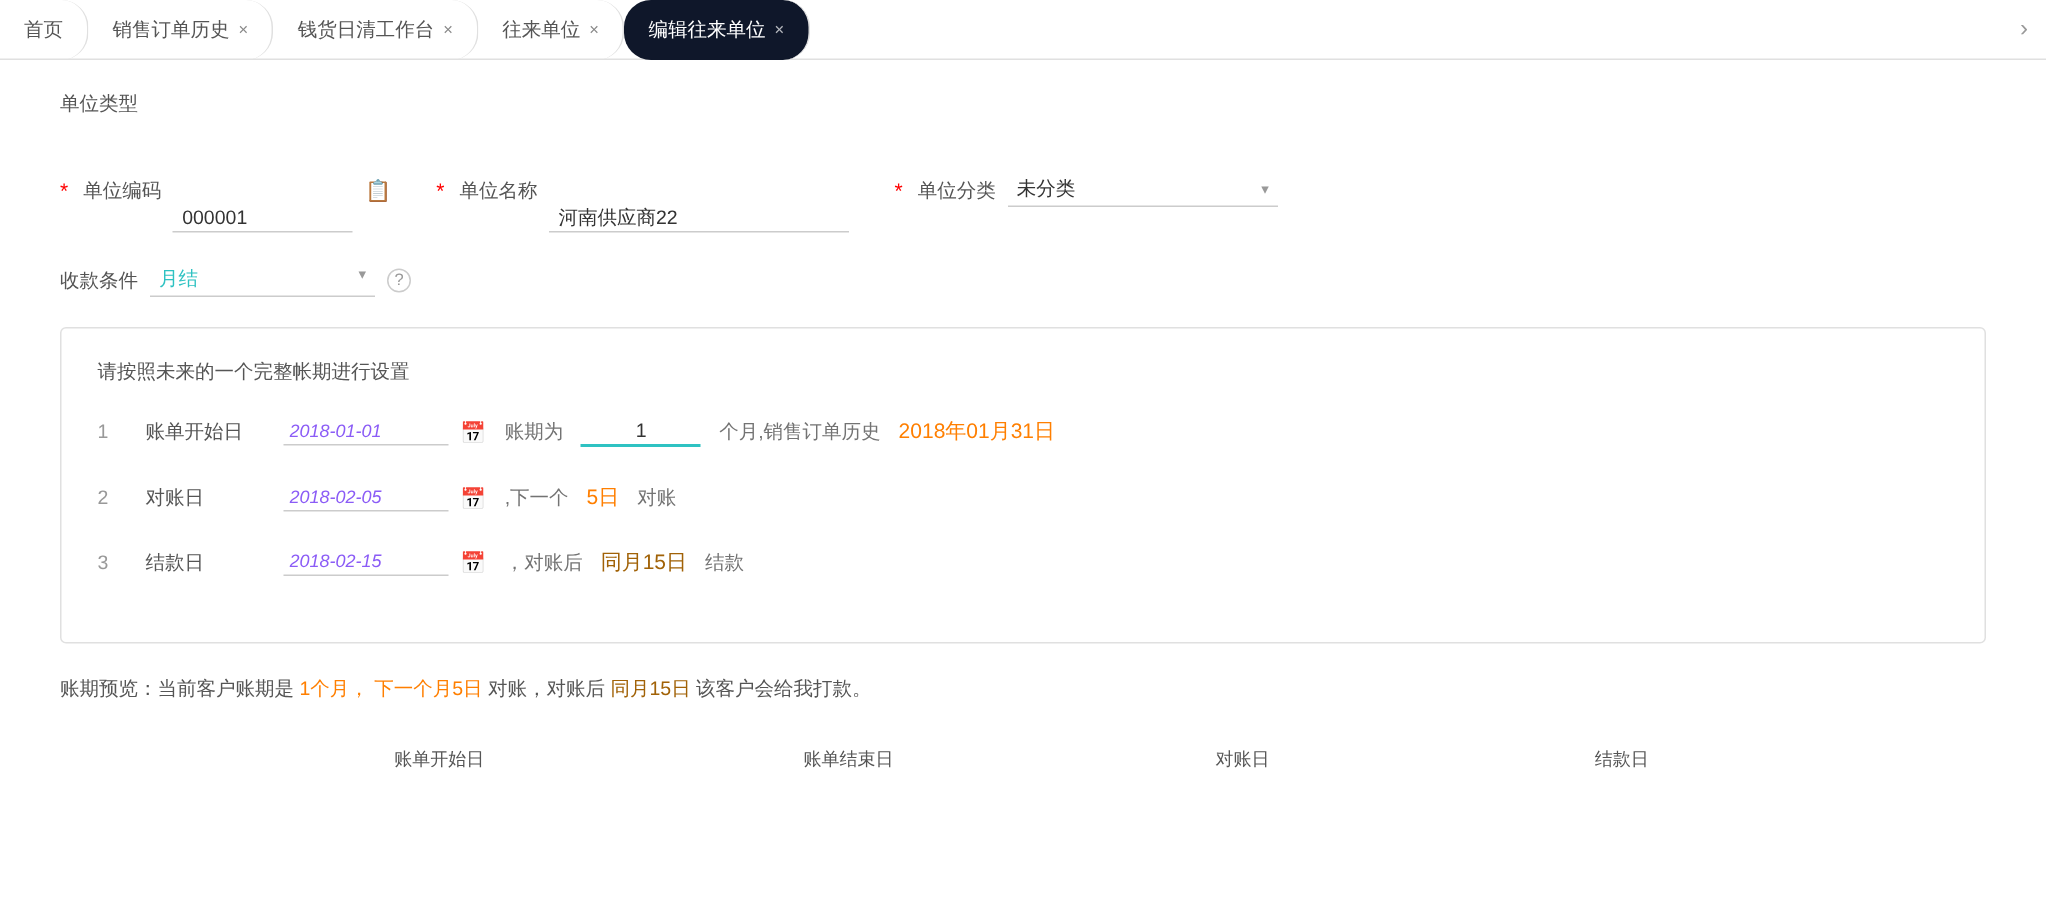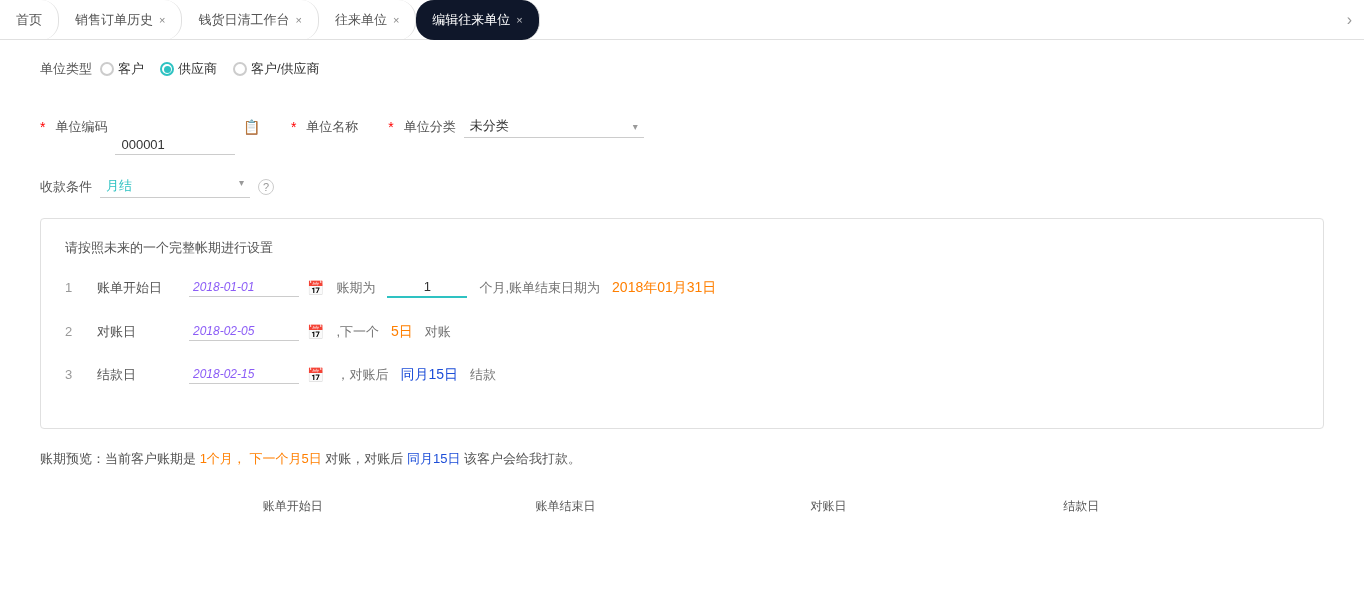--- a/index.html
+++ b/index.html
@@ -246,21 +246,21 @@
       width: 80px;
       text-align: center;
     }
 
     .highlight-orange {
       color: #ff7f00;
       font-weight: 500;
     }
 
     .highlight-teal {
-      color: #1d4ed8;
+      color: #a16207;
       font-weight: 500;
     }
 
     
     .preview-text {
       font-size: 13px;
       color: #555;
       margin-bottom: 24px;
       line-height: 1.6;
     }
@@ -328,47 +328,34 @@
     <span class="close-icon">×</span>
   </div>
   <div class="tab-bar-arrow">›</div>
 </div>
 
 <div class="main-content">
 
   <div class="form-row">
     <div class="form-field">
       <span class="form-label">单位类型</span>
-      <div class="radio-group">
-        <label class="radio-option">
-          <div class="radio-circle"></div>
-          <span>客户</span>
-        </label>
-        <label class="radio-option">
-          <div class="radio-circle checked"></div>
-          <span>供应商</span>
-        </label>
-        <label class="radio-option">
-          <div class="radio-circle"></div>
-          <span>客户/供应商</span>
-        </label>
-      </div>
     </div>
   </div>
 
   <div class="form-row">
     <div class="form-field">
       <span class="required-star">*</span>
       <span class="form-label">单位编码</span>
       <input class="form-input" style="width: 120px;" value="000001">
       <span class="input-icon">📋</span>
     </div>
     <div class="form-field">
       <span class="required-star">*</span>
       <span class="form-label">单位名称</span>
+      <input class="form-input" style="width: 200px;" value="河南供应商22">
     </div>
     <div class="form-field">
       <span class="required-star">*</span>
       <span class="form-label">单位分类</span>
       <div class="select-wrapper-gray">
         <span class="select-value-gray">未分类</span>
         <span class="chevron-down">▾</span>
       </div>
     </div>
   </div>
@@ -389,21 +376,21 @@
   <div class="settings-box">
     <div class="settings-title">请按照未来的一个完整帐期进行设置</div>
 
     <div class="setting-row">
       <span class="row-number">1</span>
       <span class="row-label">账单开始日</span>
       <input class="date-input" value="2018-01-01" style="">
       <span class="calendar-icon">📅</span>
       <span class="period-label">账期为</span>
       <input class="period-input" value="1" style="">
-      <span class="period-label">个月,账单结束日期为</span>
+      <span class="period-label">个月,销售订单历史</span>
       <span class="highlight-orange">2018年01月31日</span>
     </div>
 
     <div class="setting-row">
       <span class="row-number">2</span>
       <span class="row-label">对账日</span>
       <input class="date-input" value="2018-02-05" style="">
       <span class="calendar-icon">📅</span>
       <span class="period-label">,下一个</span>
       <span class="highlight-orange">5日</span>

